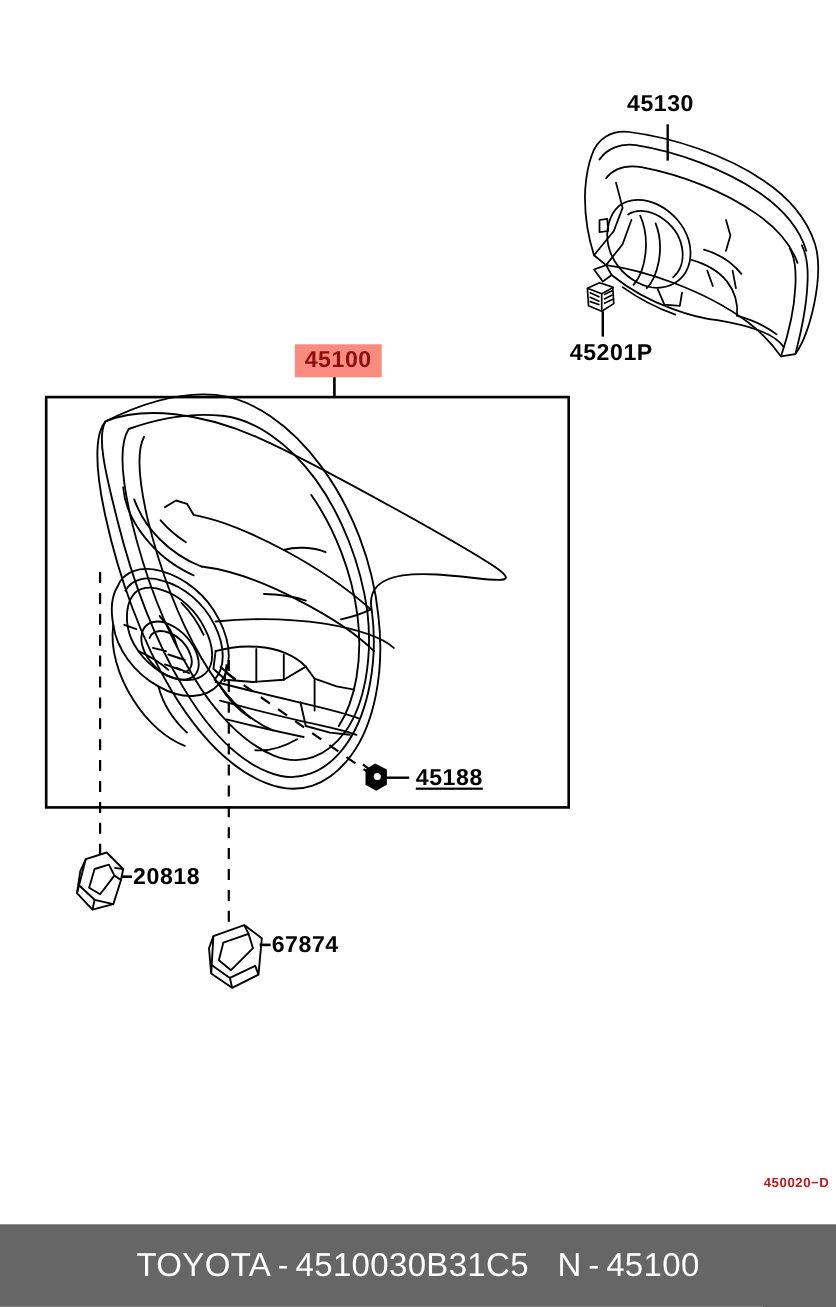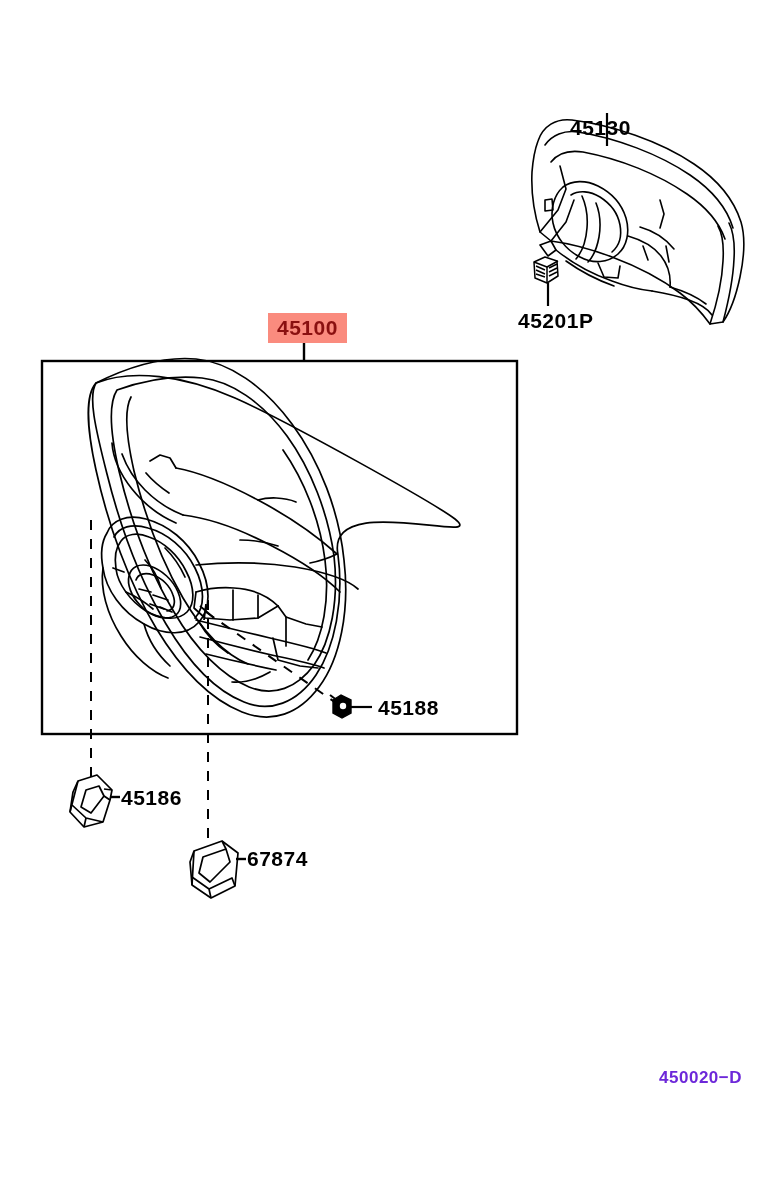--- a/index.html
+++ b/index.html
@@ -38,27 +38,27 @@
     white-space: nowrap;
     line-height: 1;
   }
   .part-label.highlight {
     color: #8a1010;
     background: #fa8b7e;
     padding: 4px 9px 5px 9px;
   }
   .figure-code {
     position: absolute;
-    right: 18px;
+    right: 6px;
     top: 1068px;
     font-family: "Liberation Sans", sans-serif;
     font-weight: bold;
-    font-size: 17px;
+    font-size: 12px;
     letter-spacing: 0.5px;
-    color: #6d28d9;
+    color: #b91c1c;
     white-space: nowrap;
   }
   #footer-bar {
     position: absolute;
     left: 0;
     top: 1113px;
     width: 760px;
     height: 75px;
     background: #666666;
     display: flex;
@@ -248,28 +248,33 @@
       <path d="M194 851 L 190 862 L 192 885"></path>
       <path d="M211 898 L 209 889 L 192 877"></path>
       <path d="M209 889 L 232 878 L 235 886"></path>
       <path d="M203 857 L 226 849 L 230 862 L 210 882 L 199 873 Z"></path>
       <path d="M222 841 L 226 849"></path>
     </g>
     <line x1="236" y1="859" x2="246" y2="859" stroke="#000000" stroke-width="2.4"></line>
 
   </svg>
 
-  <div class="part-label" style="left:570px; top:84px;margin-top:33px;">45130</div>
+  <div class="part-label" style="left:570px; top:84px;">45130</div>
 
   <div class="part-label" style="left:518px; top:310px;text-align:right;">45201P</div>
 
   <div class="part-label highlight" style="left:268px; top:313px;">45100</div>
 
-  <div class="part-label" style="left:378px; top:697px;">45188</div>
-
-  <div class="part-label" style="left:121px; top:787px;">45186</div>
+  <div class="part-label" style="left:378px; top:697px;text-decoration:underline;">45188</div>
+
+  <div class="part-label" style="left:121px; top:787px;">20818</div>
 
   <div class="part-label" style="left:247px; top:848px;">67874</div>
 
   <div class="figure-code">450020−D</div>
 
+  <div id="footer-bar">
+    <div id="footer-text">
+      <span>TOYOTA</span><span style="padding:0 6px;">-</span><span>4510030B31C5</span><span class="sep"></span><span>N</span><span style="padding:0 6px;">-</span><span>45100</span>
+    </div>
+  </div>
 
 </div>
 
 </body></html>

